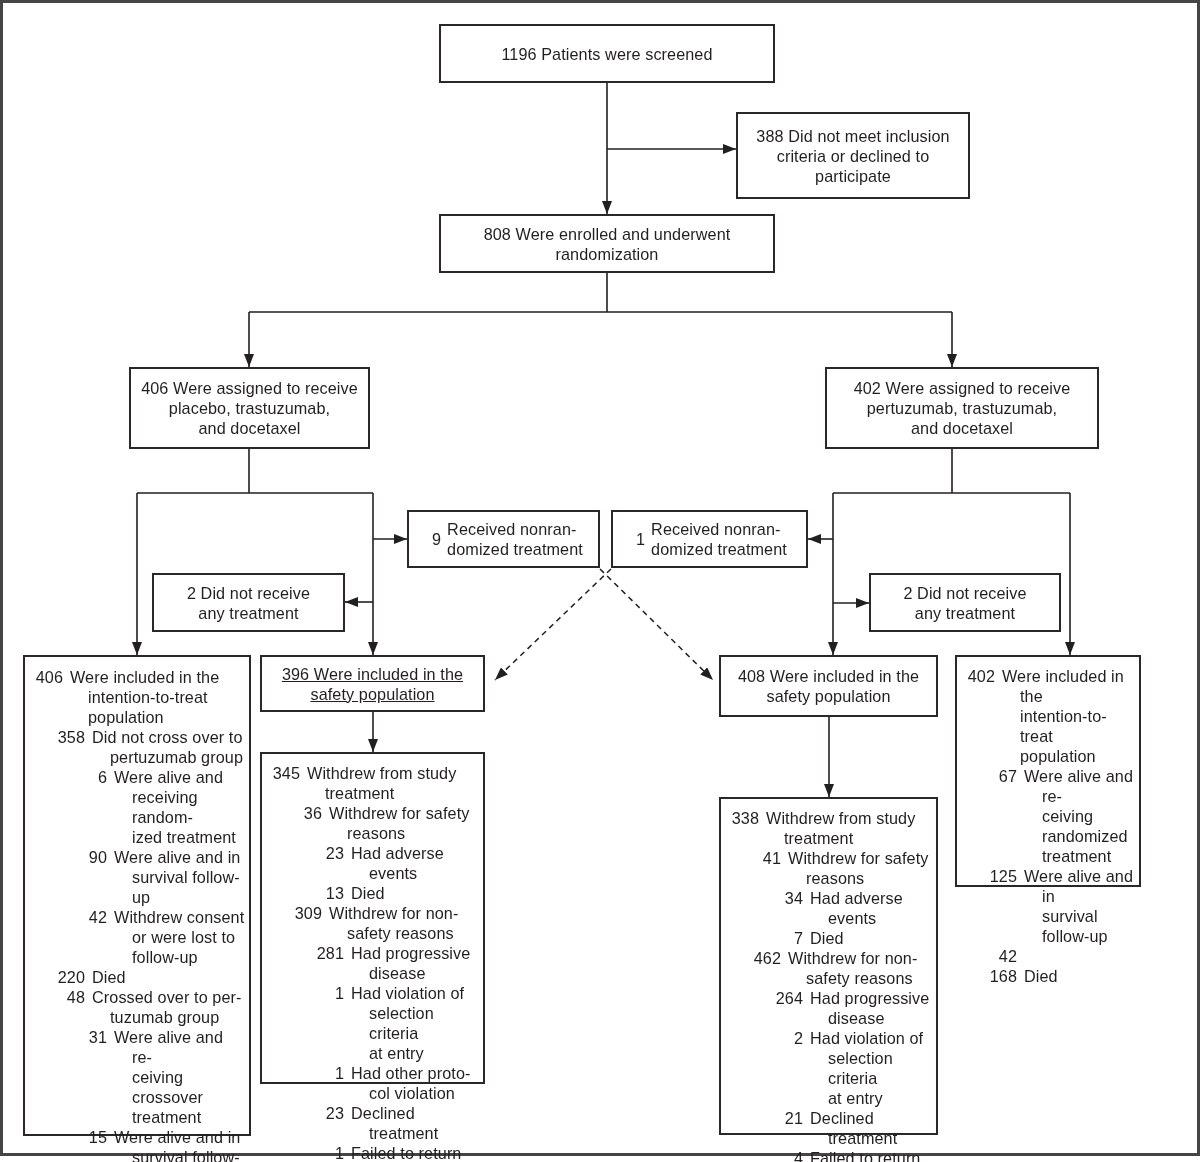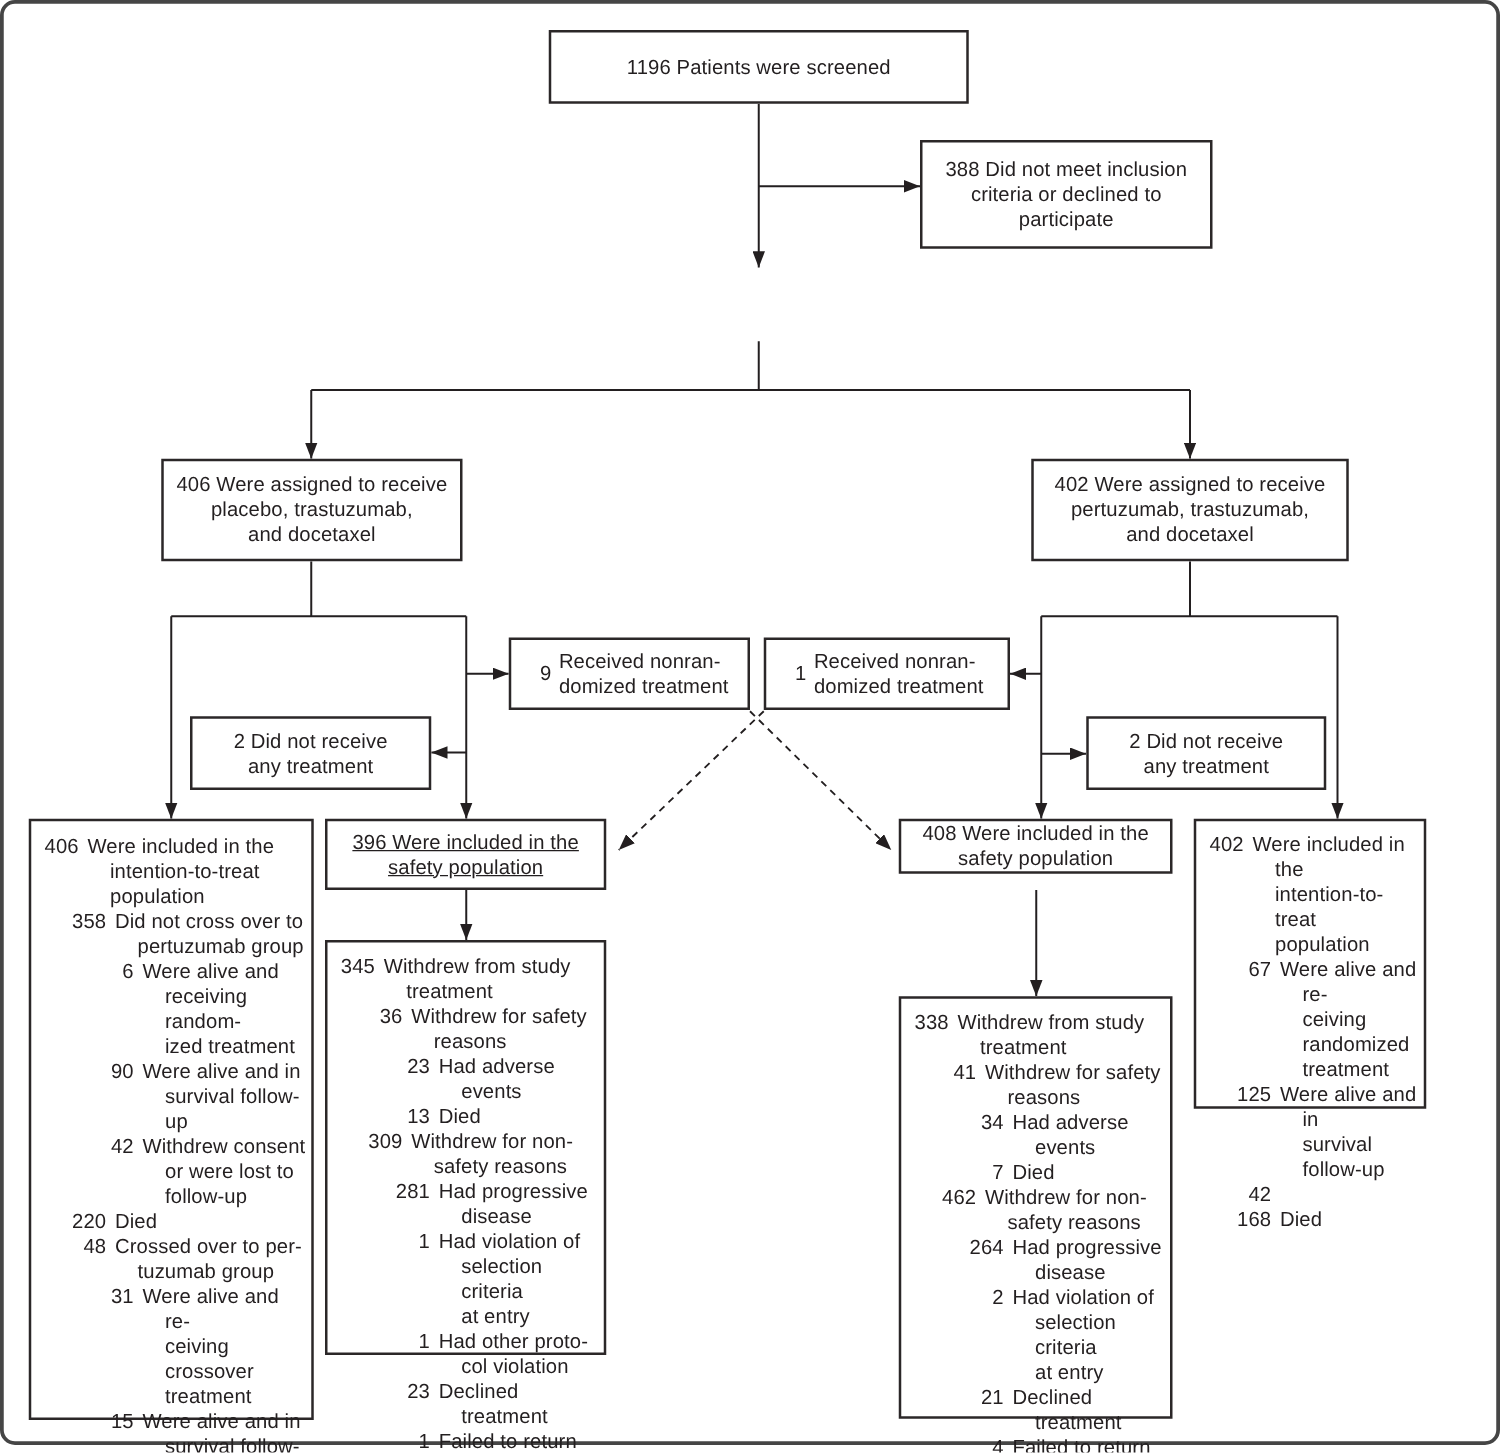--- a/index.html
+++ b/index.html
@@ -5,21 +5,21 @@
   html, body { margin: 0; padding: 0; background: #ffffff; }
   body {
     width: 1200px; height: 1162px; position: relative;
     font-family: "Liberation Sans", "DejaVu Sans", sans-serif;
     color: #231f20;
     -webkit-font-smoothing: antialiased;
   }
   #canvas {
     position: absolute; left: 0; top: 0;
     width: 1200px; height: 1156px;
-    border: 3px solid #454545; border-radius: 12px;
+    border: 3px solid #454545; border-radius: 0;
     box-sizing: border-box; background: #ffffff;
   }
   #connectors {
     position: absolute; left: 0; top: 0; width: 1200px; height: 1162px;
     pointer-events: none;
   }
   .box {
     position: absolute; box-sizing: border-box;
     border: 2px solid #2b2728; background: #ffffff;
     font-size: 16.2px; line-height: 20px; letter-spacing: 0.1px;
@@ -39,29 +39,29 @@
   .txt { flex: 1 1 auto; white-space: pre-line; padding-left: 18px; text-indent: -18px; }
   .flatbox { display: flex; align-items: center; padding-left: 23px; }
   .flatbox .num { width: auto; margin-right: 6px; }
   .flatbox .txt { padding-left: 0; text-indent: 0; flex: 0 0 auto; }
 
   
   #b-screened   { left: 436px; top: 21px;  width: 336px; height: 59px; }
   #b-notmeet    { left: 733px; top: 109px; width: 234px; height: 87px; }
   #b-enrolled   { left: 436px; top: 211px; width: 336px; height: 59px; }
   #b-assign-l   { left: 126px; top: 364px; width: 241px; height: 82px; }
-  #b-assign-r   { left: 822px; top: 364px; width: 254px; height: 82px; }
+  #b-assign-r   { left: 822px; top: 364px; width: 274px; height: 82px; }
   #b-nonrand-l  { left: 404px; top: 507px; width: 193px; height: 58px; }
   #b-nonrand-r  { left: 608px; top: 507px; width: 197px; height: 58px; }
   #b-didnot-l   { left: 149px; top: 570px; width: 193px; height: 59px; }
   #b-didnot-r   { left: 866px; top: 570px; width: 192px; height: 59px; }
   #b-itt-l      { left: 20px;  top: 652px; width: 228px; height: 481px; }
   #b-safety-l   { left: 257px; top: 652px; width: 225px; height: 57px; text-decoration: underline; }
   #b-withdrew-l { left: 257px; top: 749px; width: 225px; height: 332px; }
-  #b-safety-r   { left: 716px; top: 652px; width: 219px; height: 44px; }
+  #b-safety-r   { left: 716px; top: 652px; width: 219px; height: 62px; }
   #b-withdrew-r { left: 716px; top: 794px; width: 219px; height: 338px; }
   #b-itt-r      { left: 952px; top: 652px; width: 186px; height: 232px; }
 </style>
 </head>
 <body>
 
 <div id="canvas">
 
   <svg id="connectors" viewBox="0 0 1200 1162" xmlns="http://www.w3.org/2000/svg">
     <defs>
@@ -102,20 +102,24 @@
   <div class="box center" id="b-screened">
     <div class="bind">1196 Patients were screened</div>
   </div>
 
   <div class="box center" id="b-notmeet">
     <div class="bind">388 Did not meet inclusion
 criteria or declined to
 participate</div>
   </div>
 
+  <div class="box center" id="b-enrolled">
+    <div class="bind">808 Were enrolled and underwent
+randomization</div>
+  </div>
 
   <div class="box center" id="b-assign-l">
     <div class="bind">406 Were assigned to receive
 placebo, trastuzumab,
 and docetaxel</div>
   </div>
 
   <div class="box center" id="b-assign-r">
     <div class="bind">402 Were assigned to receive
 pertuzumab, trastuzumab,

